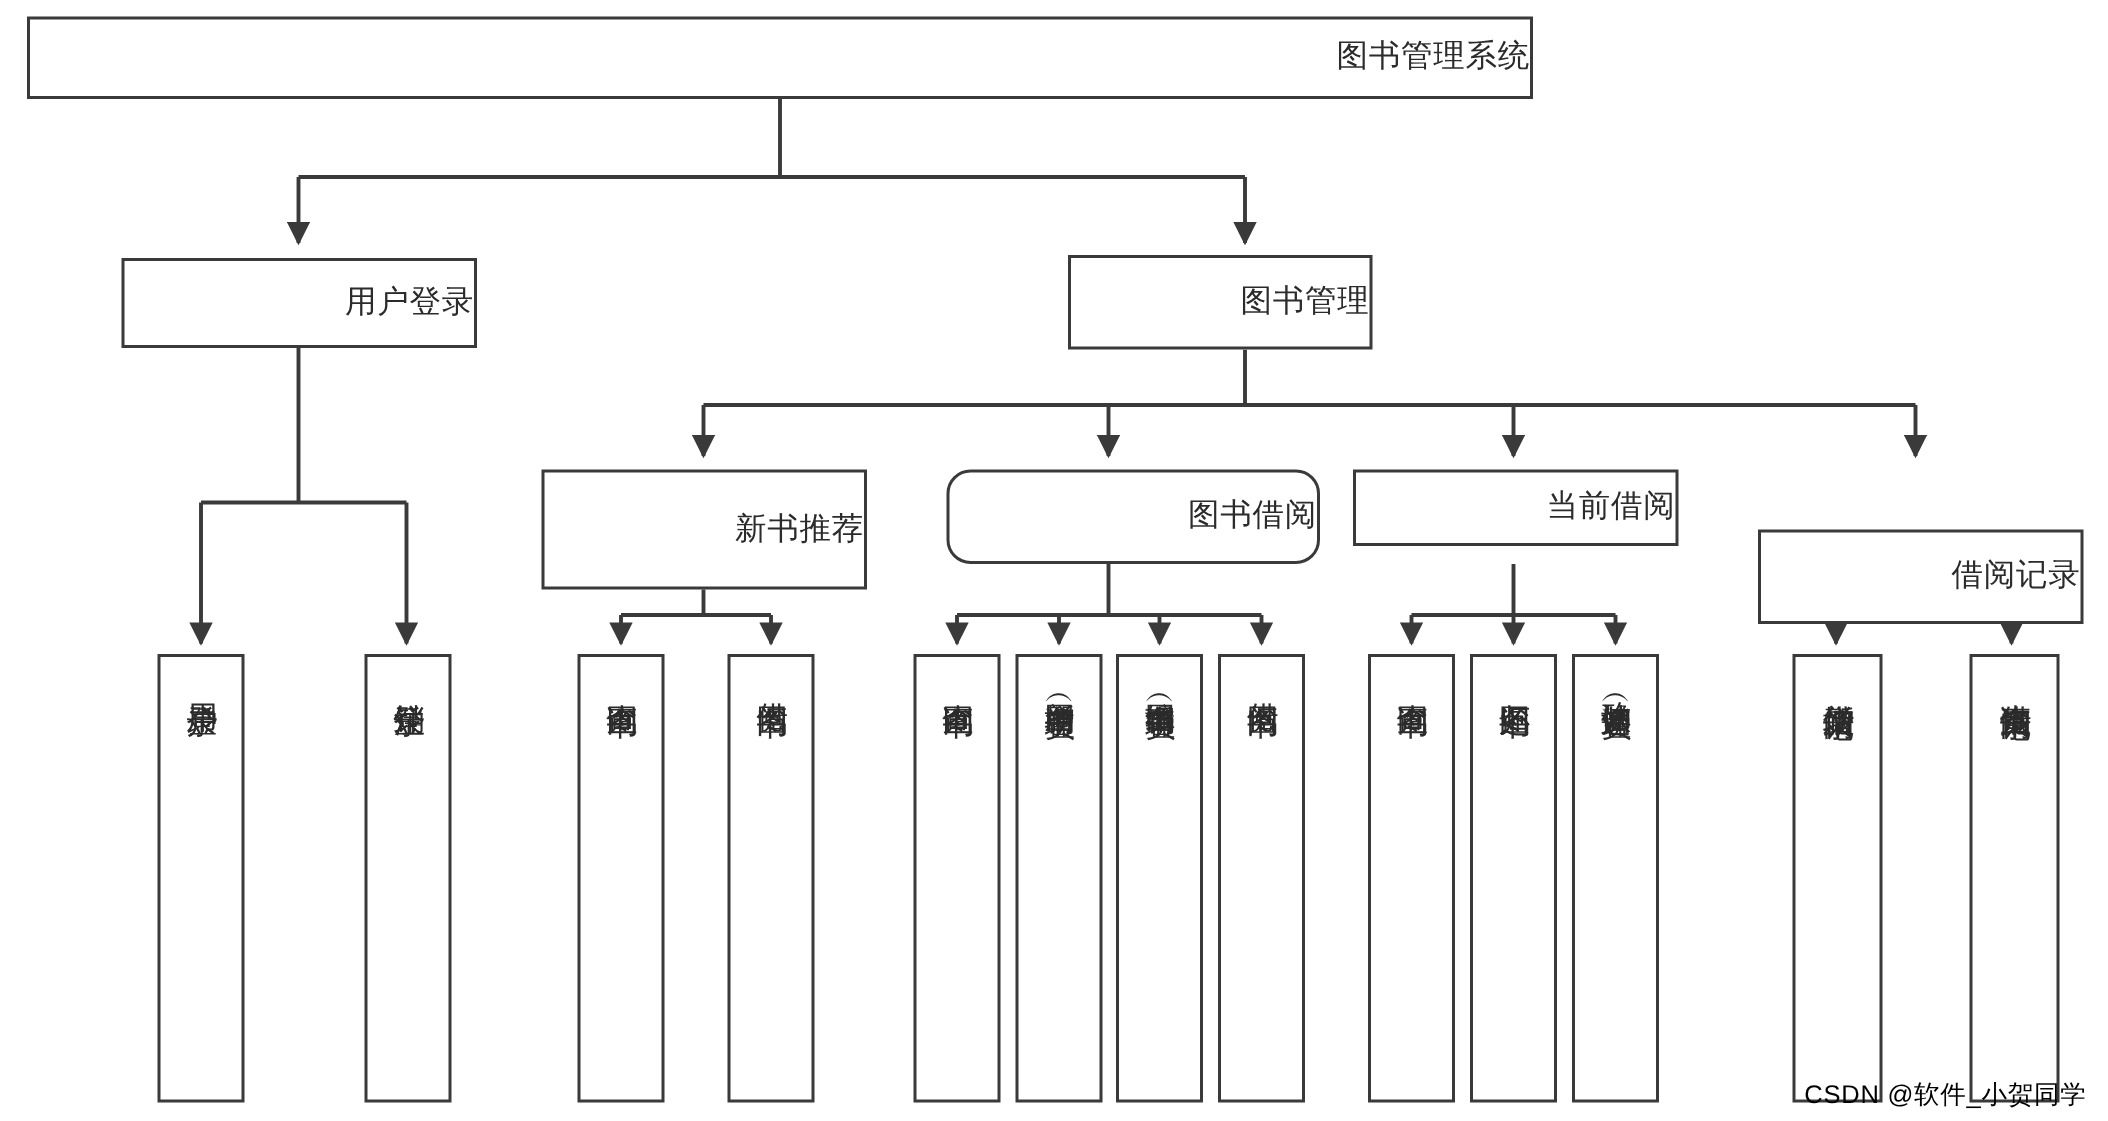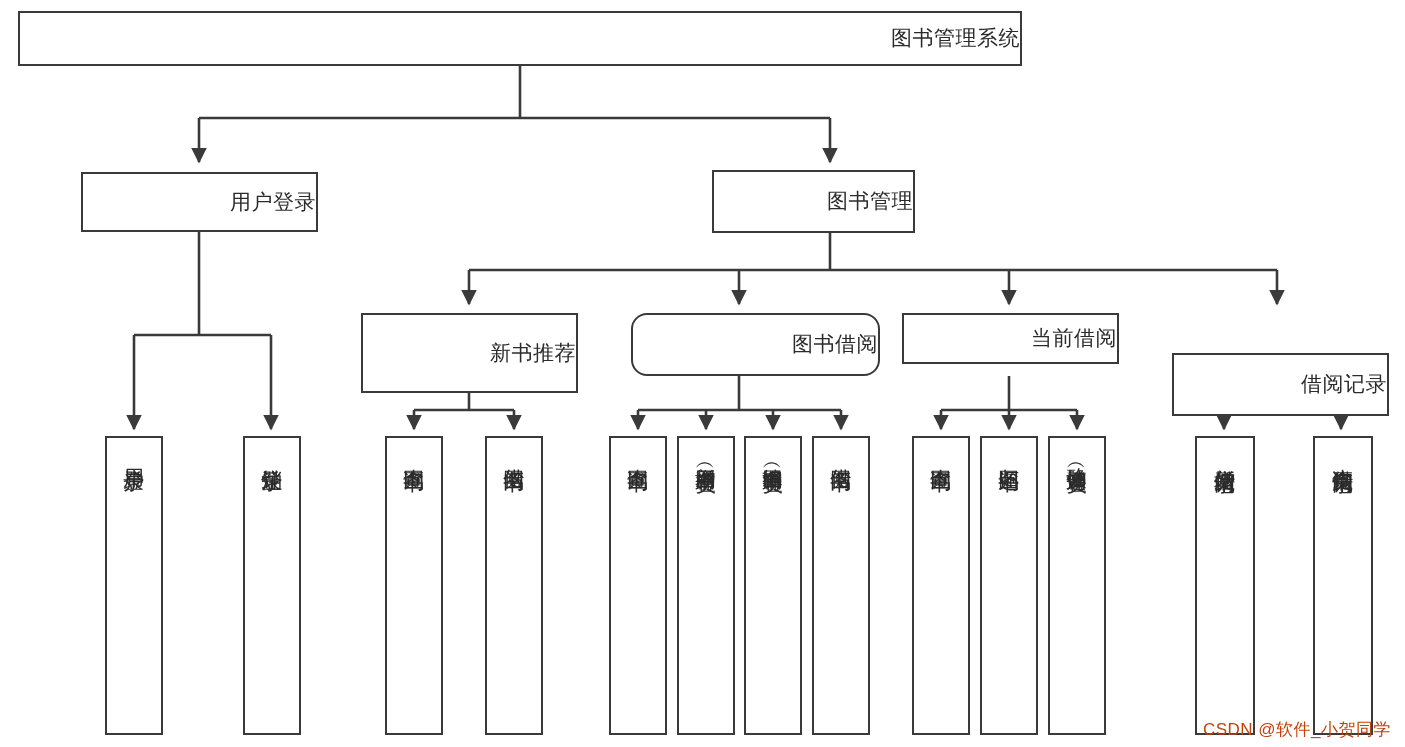--- a/index.html
+++ b/index.html
@@ -59,21 +59,21 @@
     top: 0;
     width: 1405px;
     height: 747px;
     pointer-events: none;
   }
   .watermark {
     position: absolute;
     right: 14px;
     bottom: 6px;
     font-size: 17px;
-    color: #c2410c;
+    color: #000000;
     letter-spacing: 0.5px;
     white-space: nowrap;
   }
 </style>
 </head>
 <body>
 
 <div id="canvas">
 
   <svg class="wires" viewBox="0 0 1405 747" xmlns="http://www.w3.org/2000/svg">

